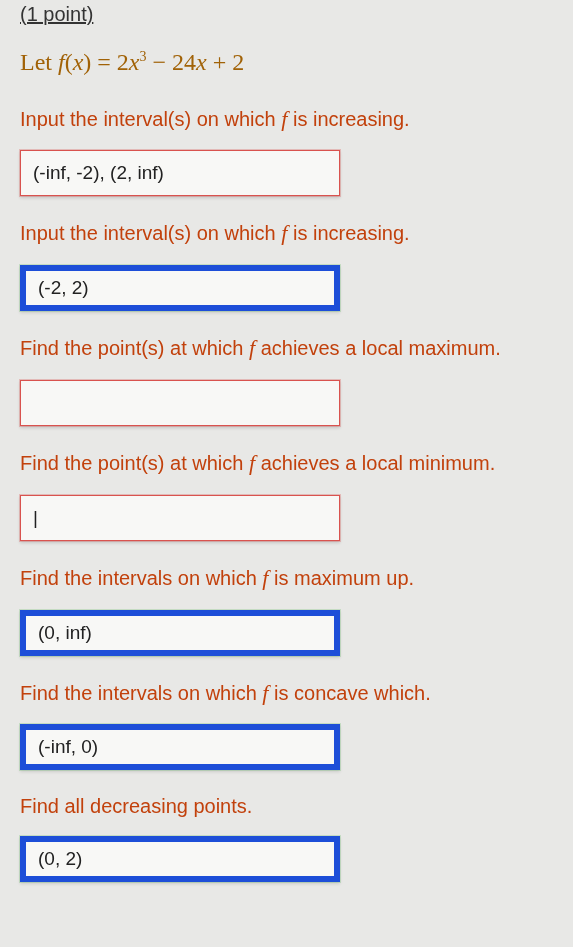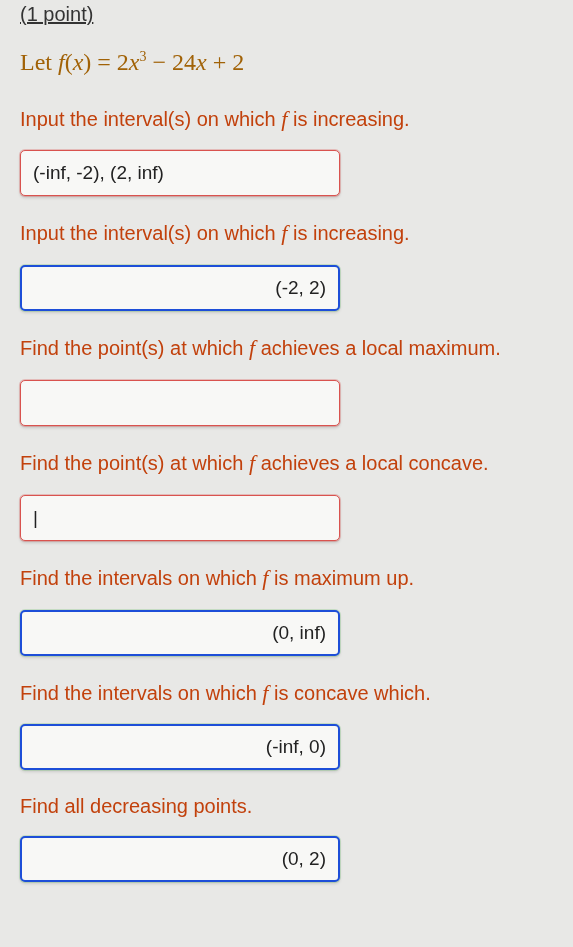--- a/index.html
+++ b/index.html
@@ -45,37 +45,36 @@
     .prompt .fvar {
       font-family: 'Times New Roman', serif;
       font-style: italic;
       font-size: 22px;
     }
     .input-box {
       width: 320px;
       height: 46px;
       background: #f8f8f6;
       border: 1px solid #aaa;
-      border-radius: 5px;
+      border-radius: 0;
       box-shadow: 0 2px 3px rgba(0,0,0,0.15);
       padding: 10px 12px;
       font-size: 19px;
       color: #222;
       margin-bottom: 22px;
       display: block;
       outline: none;
     }
     .input-box.error {
       border: 1px solid #d9534f;
       box-shadow: 0 0 0 1px rgba(217,83,79,0.3), 0 2px 3px rgba(0,0,0,0.15);
     }
     .input-box.correct {
-      border: 2px solid #1d4ed8;
+      border: 6px solid #1d4ed8;
       box-shadow: 0 0 0 1px rgba(92,184,92,0.25), 0 2px 3px rgba(0,0,0,0.12);
-      text-align: right;
     }
   </style>
 </head>
 <body>
 
 <div class="points">(1 point)</div>
 
 <div class="function-def">
   <span>Let </span><span class="f">f</span>(<span class="f">x</span>) = 2<span class="f">x</span><sup>3</sup> − 24<span class="f">x</span> + 2
 </div>
@@ -89,21 +88,21 @@
   <span>Input the interval(s) on which </span><span class="fvar">f</span><span> is increasing.</span>
 </div>
 <input type="text" class="input-box correct" value="(-2, 2)" style="">
 
 <div class="prompt" style="position:relative;">
   <span>Find the point(s) at which </span><span class="fvar">f</span><span> achieves a local maximum.</span>
 </div>
 <input type="text" class="input-box error" value="" style="">
 
 <div class="prompt">
-  <span>Find the point(s) at which </span><span class="fvar">f</span><span> achieves a local concave.</span>
+  <span>Find the point(s) at which </span><span class="fvar">f</span><span> achieves a local minimum.</span>
 </div>
 <input type="text" class="input-box error" value="|" style="">
 
 <div class="prompt">
   <span>Find the intervals on which </span><span class="fvar">f</span><span> is maximum up.</span>
 </div>
 <input type="text" class="input-box correct" value="(0, inf)" style="">
 
 <div class="prompt">
   <span>Find the intervals on which </span><span class="fvar">f</span><span> is concave which.</span>

